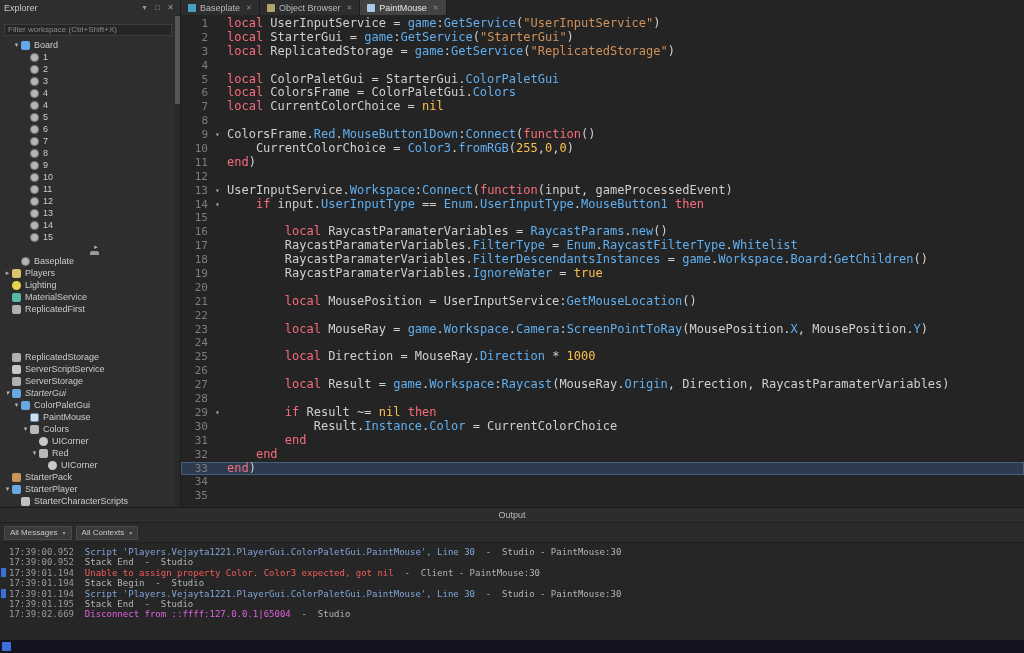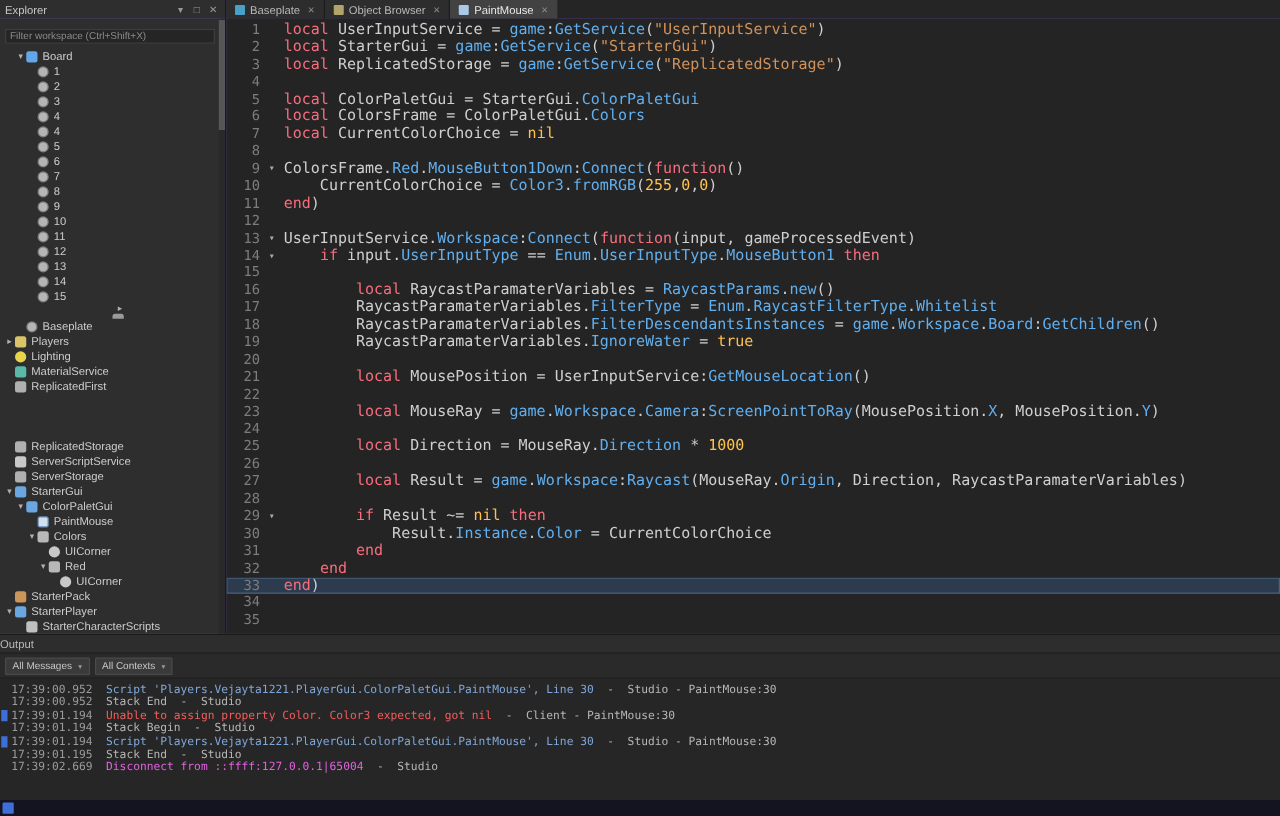--- a/index.html
+++ b/index.html
@@ -58,21 +58,21 @@
   .fold{width:19px;text-align:center;color:#a8a8a8;flex:none;font-size:8px}
   .codetext{flex:1}
   .tk-k{color:#f86d7c}
   .tk-b{color:#61afef}
   .tk-s{color:#d1915a}
   .tk-n{color:#ffc04d}
   .tk-p{color:#cfcfcf}
 
   
   .output{height:133px;flex:none;background:#262626;border-top:1px solid #1a1a1a;display:flex;flex-direction:column}
-  .out-header{height:15px;flex:none;background:#2d2d2d;color:#b8b8b8;font-size:9px;line-height:15px;border-bottom:1px solid #1e1e1e}
+  .out-header{height:15px;flex:none;background:#2d2d2d;color:#b8b8b8;font-size:9px;text-align:center;line-height:15px;border-bottom:1px solid #1e1e1e}
   .out-toolbar{height:20px;flex:none;display:flex;align-items:center;gap:4px;padding:0 4px;background:#2a2a2a;border-bottom:1px solid #1e1e1e}
   .dropdown{height:14px;background:#3a3a3a;border:1px solid #4a4a4a;color:#c8c8c8;font-size:8px;display:flex;align-items:center;gap:5px;padding:0 5px;border-radius:1px;white-space:nowrap}
   .dd-chev{font-size:6px;color:#9a9a9a}
   .out-log{flex:1;font-family:"DejaVu Sans Mono",monospace;font-size:9px;padding-top:4px;overflow:hidden;background:#262626}
   .lline{height:10.4px;line-height:10.4px;white-space:pre;display:flex;align-items:center}
   .lmark{width:5px;height:9px;background:#3e6fd9;flex:none;margin:0 3px 0 1px}
   .lmark-sp{width:9px;flex:none}
   .ltime{color:#9a9a9a}
   .lg{color:#b5b5b5}.le{color:#f45b5b}.lm{color:#e060e0}.ll{color:#7fa7d9}
 
@@ -240,21 +240,21 @@
           <div class="trow" style="padding-left: 3px;">
             <span class="tarrow"></span>
             <span class="ticon i-serverscript"></span>
             <span class="tlabel">ServerScriptService</span>
           </div>
           <div class="trow" style="padding-left: 3px;">
             <span class="tarrow"></span>
             <span class="ticon i-serverstorage"></span>
             <span class="tlabel">ServerStorage</span>
           </div>
-          <div class="trow" style="padding-left: 3px;">
+          <div class="trow" style="padding-left: 3px; font-style: italic;">
             <span class="tarrow">▾</span>
             <span class="ticon i-gui"></span>
             <span class="tlabel">StarterGui</span>
           </div>
           <div class="trow" style="padding-left: 12px;">
             <span class="tarrow">▾</span>
             <span class="ticon i-screengui"></span>
             <span class="tlabel">ColorPaletGui</span>
           </div>
           <div class="trow" style="padding-left: 21px;">

